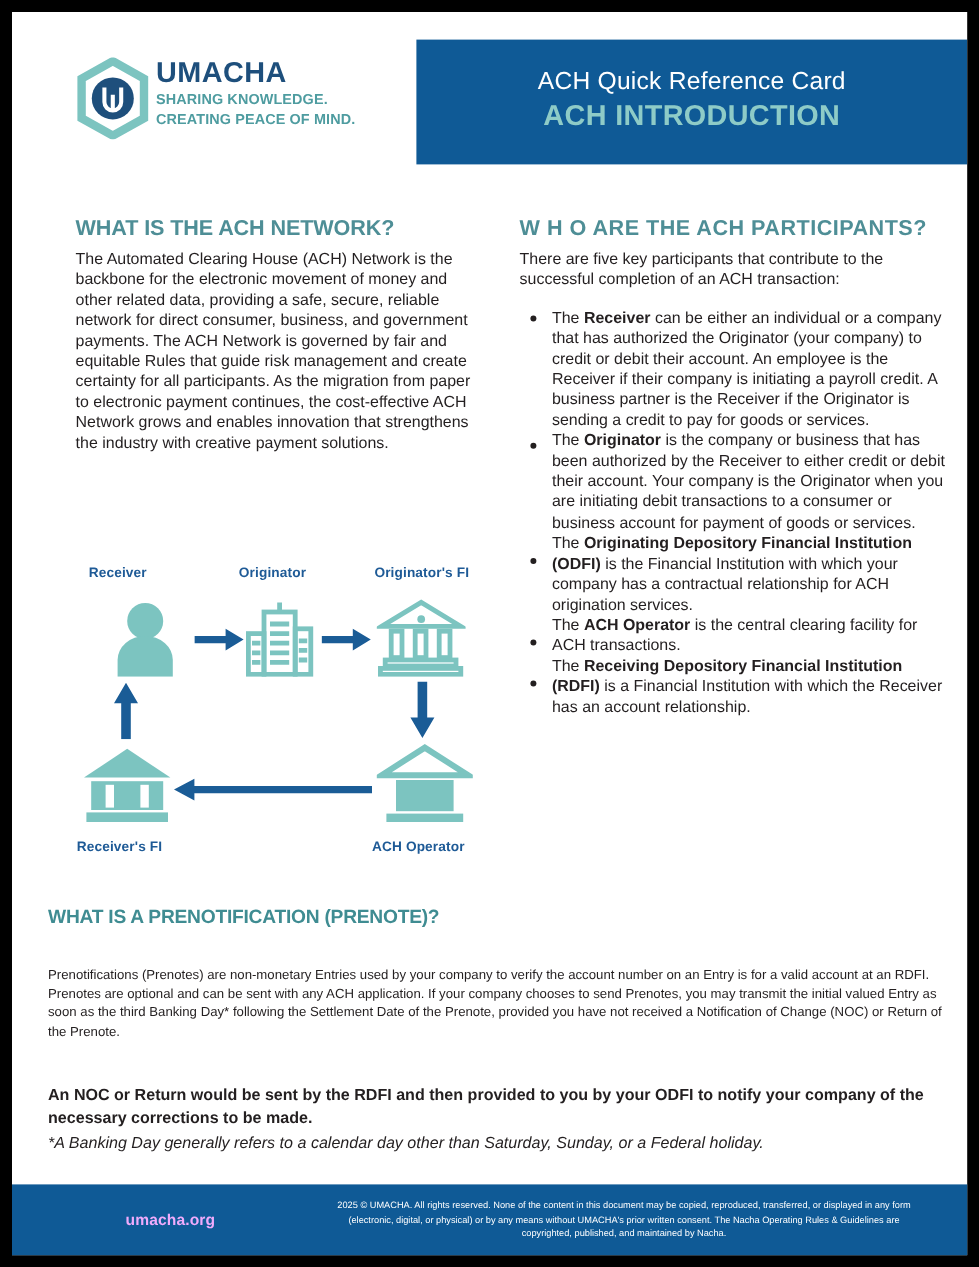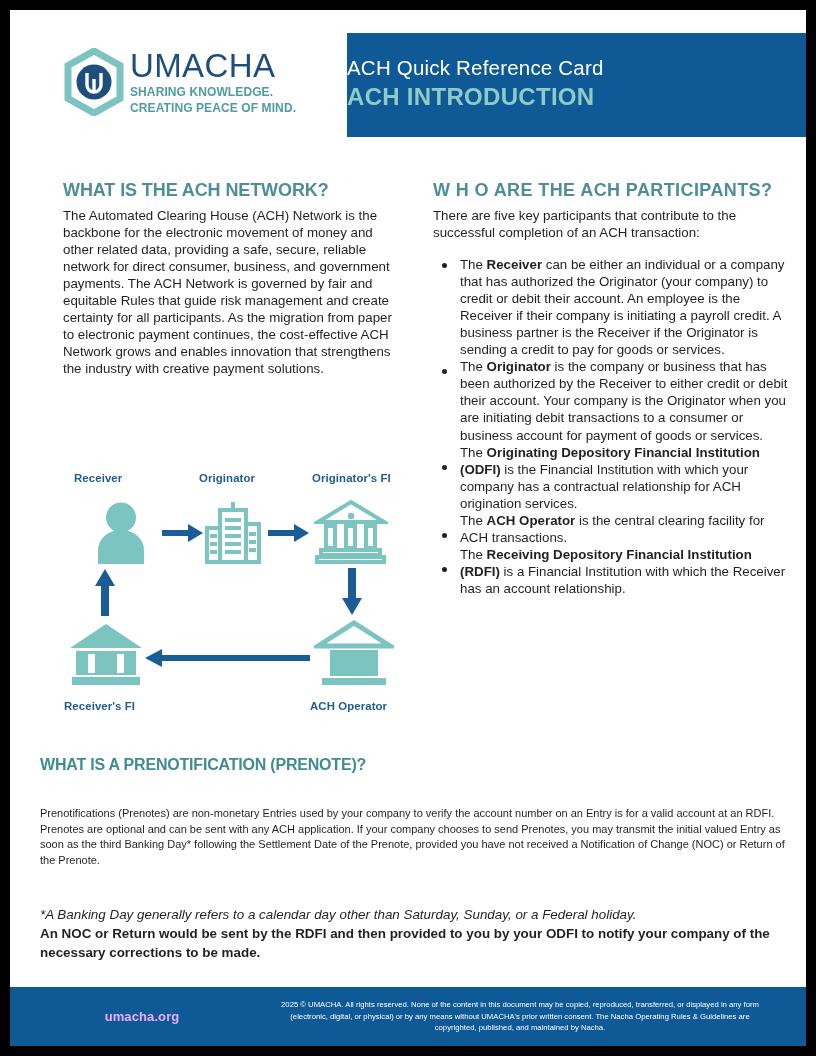--- a/index.html
+++ b/index.html
@@ -38,20 +38,21 @@
     width: 459px;
     height: 104px;
     background: #0f5a96;
   }
   #header-inner {
     position: absolute;
     left: 0; top: 0; right: 0; bottom: 0;
     display: flex;
     flex-direction: column;
     justify-content: center;
+    align-items: center;
     padding-bottom: 4px;
   }
   #header-line1 {
     color: #ffffff;
     font-size: 20.5px;
     letter-spacing: 0.2px;
     line-height: 1.35;
   }
   #header-line2 {
     color: #8ecbc7;
@@ -77,22 +78,22 @@
     height: 68px;
   }
   #logo-text {
     position: absolute;
     left: 67px;
     top: 6px;
     width: 180px;
   }
   #logo-word {
     color: #1e4f7c;
-    font-size: 33px;
-    font-weight: 400;
+    font-size: 24px;
+    font-weight: 700;
     letter-spacing: 0.4px;
     line-height: 1;
   }
   .logo-tag {
     color: #4e9ca0;
     font-size: 12px;
     font-weight: bold;
     letter-spacing: 0.1px;
     line-height: 1.35;
     margin-top: 2px;
@@ -383,22 +384,22 @@
         <path d="M7,48 H15 V18 H21 L11,1 L1,18 H7 Z" fill="#1a5c96"></path>
       </svg>
     </div>
 
     <div id="prenote">
       <div id="prenote-title">WHAT IS A PRENOTIFICATION (PRENOTE)?</div>
       <div id="prenote-body">Prenotifications (Prenotes) are non-monetary Entries used by your company to verify the account number on an Entry is for a valid account at an RDFI. Prenotes are optional and can be sent with any ACH application. If your company chooses to send Prenotes, you may transmit the initial valued Entry as soon as the third Banking Day* following the Settlement Date of the Prenote, provided you have not received a Notification of Change (NOC) or Return of the Prenote.</div>
     </div>
 
     <div id="note-block">
+      <div id="note-bold">An NOC or Return would be sent by the RDFI and then provided to you by your ODFI to notify your company of the necessary corrections to be made.</div>
       <div id="note-italic">*A Banking Day generally refers to a calendar day other than Saturday, Sunday, or a Federal holiday.</div>
-      <div id="note-bold">An NOC or Return would be sent by the RDFI and then provided to you by your ODFI to notify your company of the necessary corrections to be made.</div>
     </div>
 
   </div>
 
   <div id="footer">
     <div id="footer-site">umacha.org</div>
     <div id="footer-copy">2025 © UMACHA. All rights reserved. None of the content in this document may be copied, reproduced, transferred, or displayed in any form (electronic, digital, or physical) or by any means without UMACHA's prior written consent. The Nacha Operating Rules &amp; Guidelines are copyrighted, published, and maintained by Nacha.</div>
   </div>
 </div>
 

